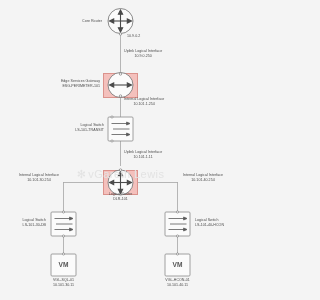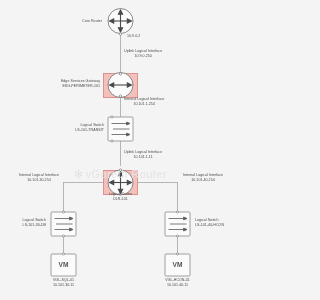--- a/index.html
+++ b/index.html
@@ -175,21 +175,21 @@
   </svg>
 
   <div style="position:absolute; left:51px; top:261px; width:25px;">
     <span class="vm-txt" style="position:static; display:block;">VM</span>
   </div>
   <div style="position:absolute; left:165px; top:261px; width:25px;">
     <span class="vm-txt" style="position:static; display:block;">VM</span>
   </div>
 
   <div id="watermark">
-    <span class="mark">✻</span><span>vGareth Router</span>
+    <span class="mark">✻</span><span>vGareth Lewis</span>
   </div>
 
   <div class="lbl right" style="left:38px; top:19px; width:64px;">Core Router</div>
   <div class="lbl" style="left:127px; top:34px;">10.9.0.2</div>
 
   <div class="lbl" style="left:124px; top:49px;">
     <span>Uplink Logical Interface</span>
     <span class="l2" style="text-align:center;">10.9.0.250</span>
   </div>
 

